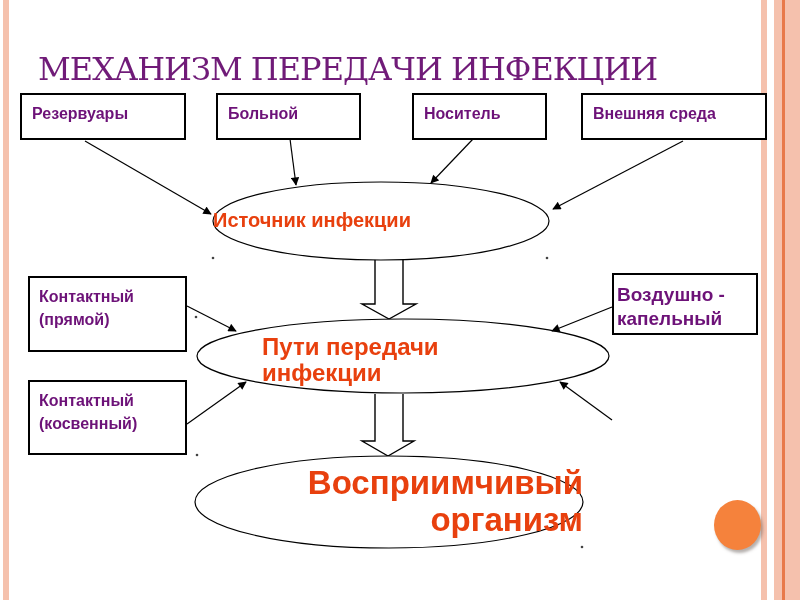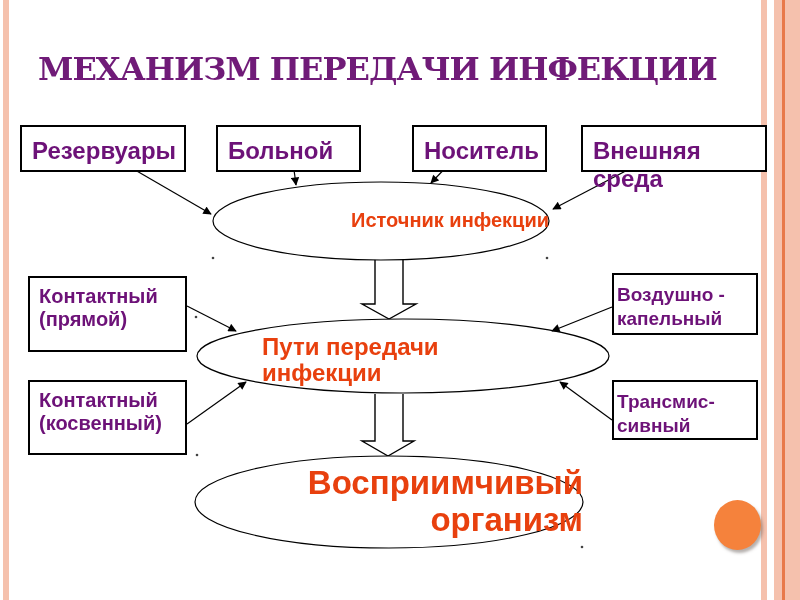--- a/index.html
+++ b/index.html
@@ -10,38 +10,38 @@
   
   .stripe{position:absolute;top:0;bottom:0;z-index:0;}
   .stripe-left{left:3px;width:6px;background:#f5c1ad;}
   .stripe-right-thin{left:761px;width:6px;background:#f5c1ad;}
   .band-right{position:absolute;top:0;bottom:0;left:774px;width:26px;background:#f5c1ad;z-index:0;}
   .band-line{position:absolute;top:0;bottom:0;left:8px;width:3px;background:#e8794a;}
   
   .title{
     position:absolute;left:38px;top:50px;width:700px;margin:0;
     font-family:"DejaVu Serif","Liberation Serif",serif;
-    font-size:32px;font-weight:bold;letter-spacing:-1px;
+    font-size:32px;font-weight:normal;letter-spacing:-1px;
     color:#701b78;z-index:3;white-space:nowrap;
   }
   
   .shapes{position:absolute;left:0;top:0;z-index:1;}
   
   .node{
     position:absolute;background:#fff;border:2px solid #000;box-sizing:border-box;
     color:#6d1278;font-weight:bold;z-index:2;white-space:pre-line;
   }
-  .tbox{font-size:24px;padding:10px 16px 0 10px;margin-top:32px;}
-  .sbox{font-size:20px;line-height:23px;padding:7px 12px 0 9px;}
+  .tbox{font-size:16px;padding:10px 16px 0 10px;}
+  .sbox{font-size:16px;line-height:23px;padding:7px 12px 0 9px;}
   .rbox{font-size:19px;line-height:24px;padding:8px 0 0 3px;}
   
   .elabel{
     position:absolute;color:#e8400e;font-weight:bold;z-index:3;white-space:pre-line;
   }
-  .elabel-source{left:213px;top:209px;width:336px;text-align:right;font-size:20px;}
+  .elabel-source{left:213px;top:209px;width:336px;text-align:left;font-size:20px;}
   .elabel-routes{left:262px;top:334px;font-size:24px;line-height:26px;}
   .elabel-organism{left:195px;top:464px;width:388px;text-align:right;font-size:33px;line-height:37px;}
   
   .circle{
     position:absolute;left:714px;top:500px;width:47px;height:50px;border-radius:50%;
     background:#f5823c;box-shadow:2px 3px 3px rgba(110,100,95,.5);z-index:2;
   }
 </style>
 </head>
 <body>
@@ -92,22 +92,20 @@
   <div class="node tbox" style="left:412px;top:93px;width:135px;height:47px;">Носитель</div>
   <div class="node tbox" style="left:581px;top:93px;width:186px;height:47px;">Внешняя среда</div>
 
   <div class="node sbox" style="left:28px;top:276px;width:159px;height:76px;">Контактный
 (прямой)</div>
   <div class="node sbox" style="left:28px;top:380px;width:159px;height:75px;">Контактный
 (косвенный)</div>
 
   <div class="node rbox" style="left:612px;top:273px;width:146px;height:62px;">Воздушно -
 капельный</div>
-  <div class="node rbox" style="left:612px;top:380px;width:146px;height:60px;">Трансмис-
-сивный</div>
 
   <div class="elabel elabel-source">Источник инфекции</div>
   <div class="elabel elabel-routes">Пути передачи
 инфекции</div>
   <div class="elabel elabel-organism">Восприимчивый
 организм</div>
 
   <div class="circle"></div>
 
 </div>

